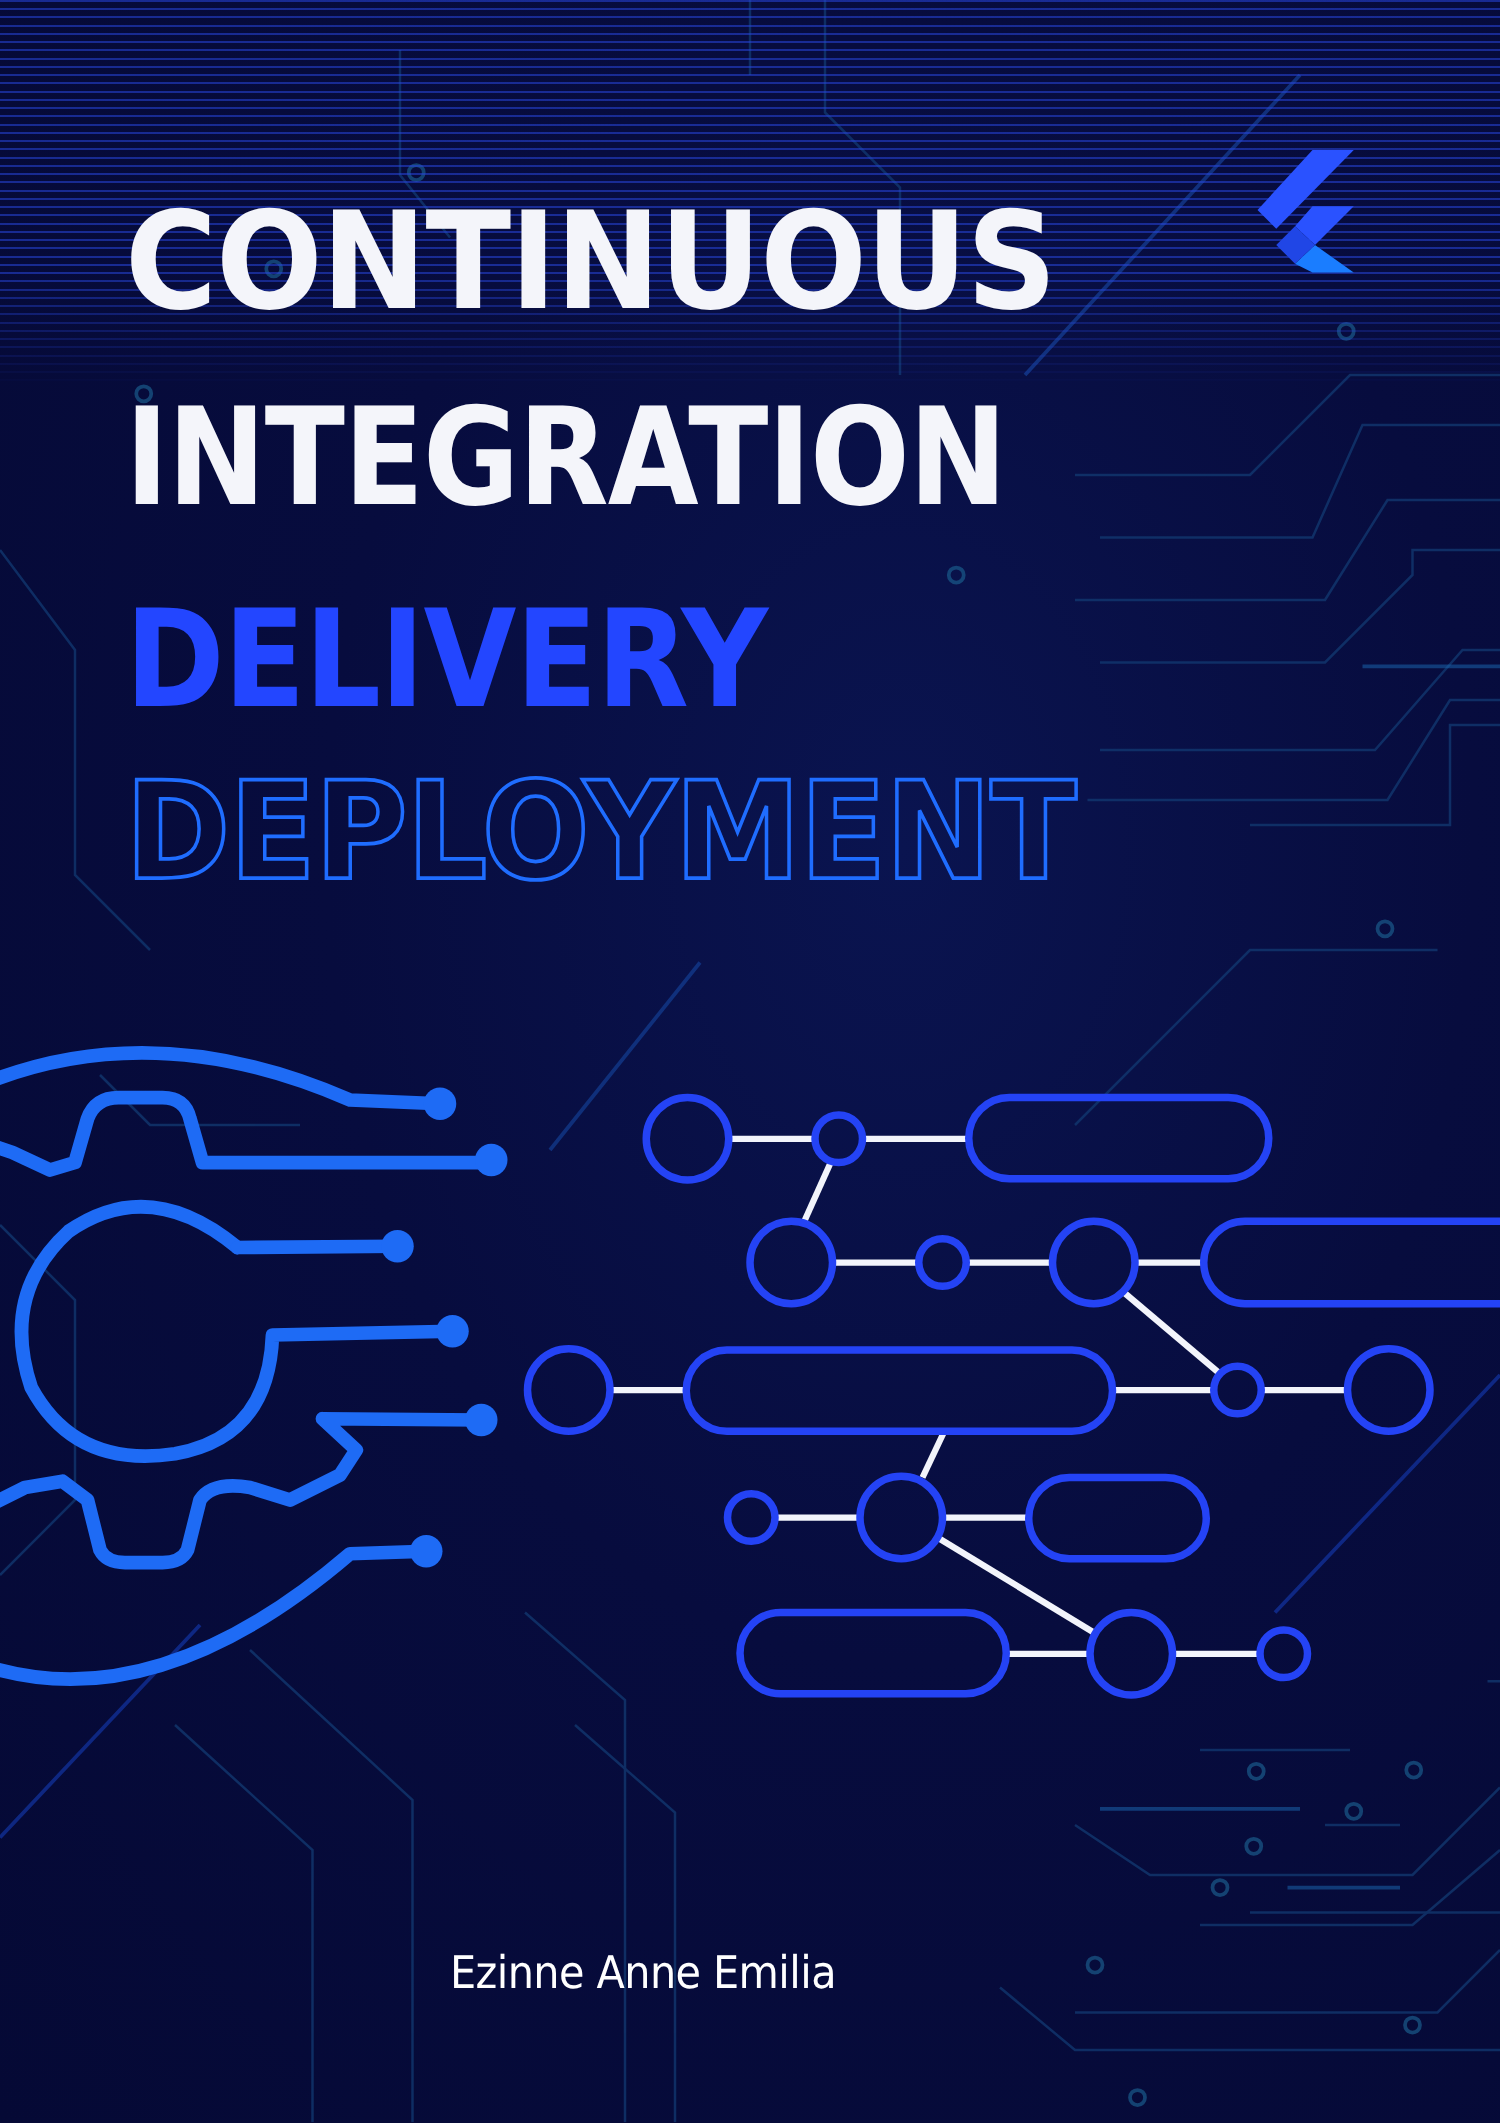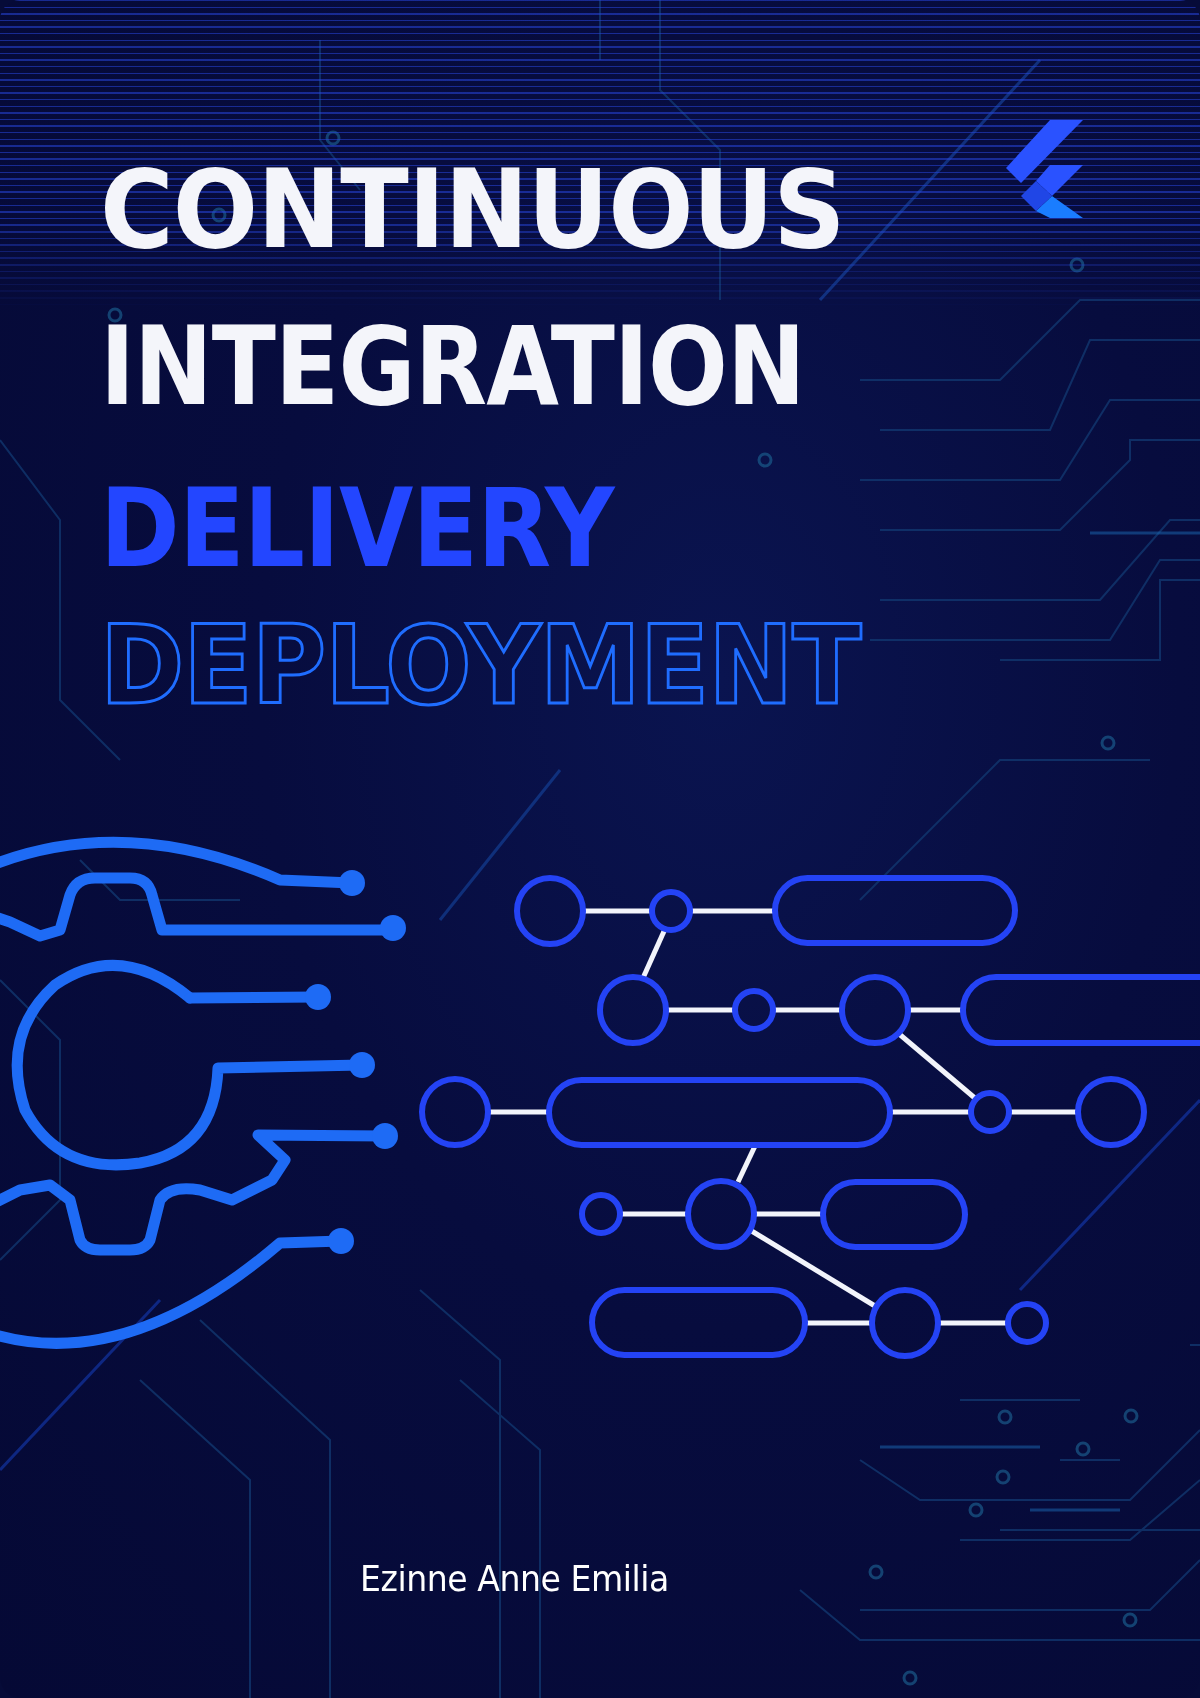--- a/index.html
+++ b/index.html
@@ -1,18 +1,18 @@
 <!DOCTYPE html>
 <html><head>
 <meta charset="utf-8">
 <style>
   html, body { margin: 0; padding: 0; }
   body { width: 1200px; height: 1698px; overflow: hidden; background: #060b38; }
   .cover { position: relative; width: 1200px; height: 1698px; overflow: hidden;
-    background: radial-gradient(ellipse at 60% 40%, #0a1450 0%, #070c3e 45%, #050935 100%); border-radius: 20px; }
+    background: radial-gradient(ellipse at 60% 40%, #0a1450 0%, #070c3e 45%, #050935 100%); }
   .bg-svg { position: absolute; left: 0; top: 0; width: 1200px; height: 1698px; }
   .scanlines { position: absolute; left: 0; top: 0; width: 1200px; height: 310px;
     background: repeating-linear-gradient(to bottom, rgba(40,70,220,0.55) 0px, rgba(40,70,220,0.55) 1.5px, transparent 1.5px, transparent 6.6px);
     -webkit-mask-image: linear-gradient(to bottom, #000 0%, #000 70%, transparent 100%);
     mask-image: linear-gradient(to bottom, #000 0%, #000 70%, transparent 100%); }
   .title-line { position: absolute; left: 100px; margin: 0; font-family: "DejaVu Sans", sans-serif;
     font-weight: bold; letter-spacing: -1px; white-space: nowrap; line-height: 1; }
   .t1 { top: 156px; font-size: 108px; color: #f4f5fa; transform: scaleX(0.93); transform-origin: left; }
   .t2 { top: 313px; font-size: 108px; color: #f4f5fa; transform: scaleX(0.87); transform-origin: left; }
   .t3 { top: 475px; font-size: 108px; color: #2346ff; transform: scaleX(0.89); transform-origin: left; }

